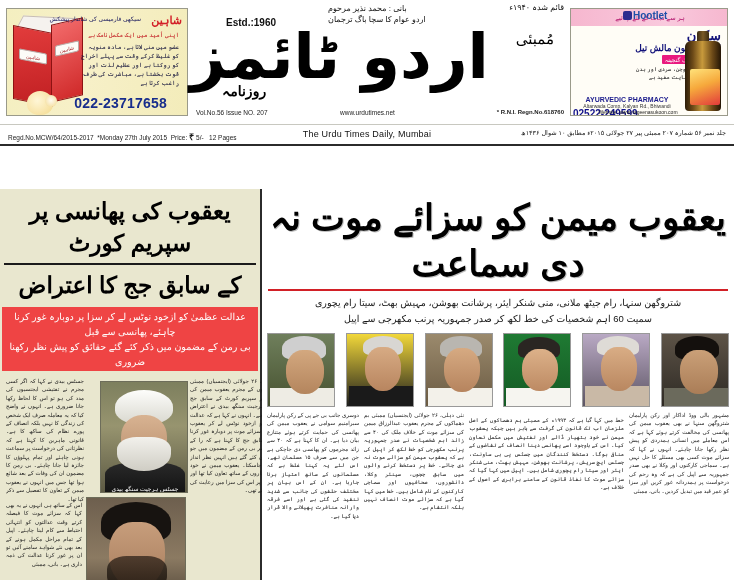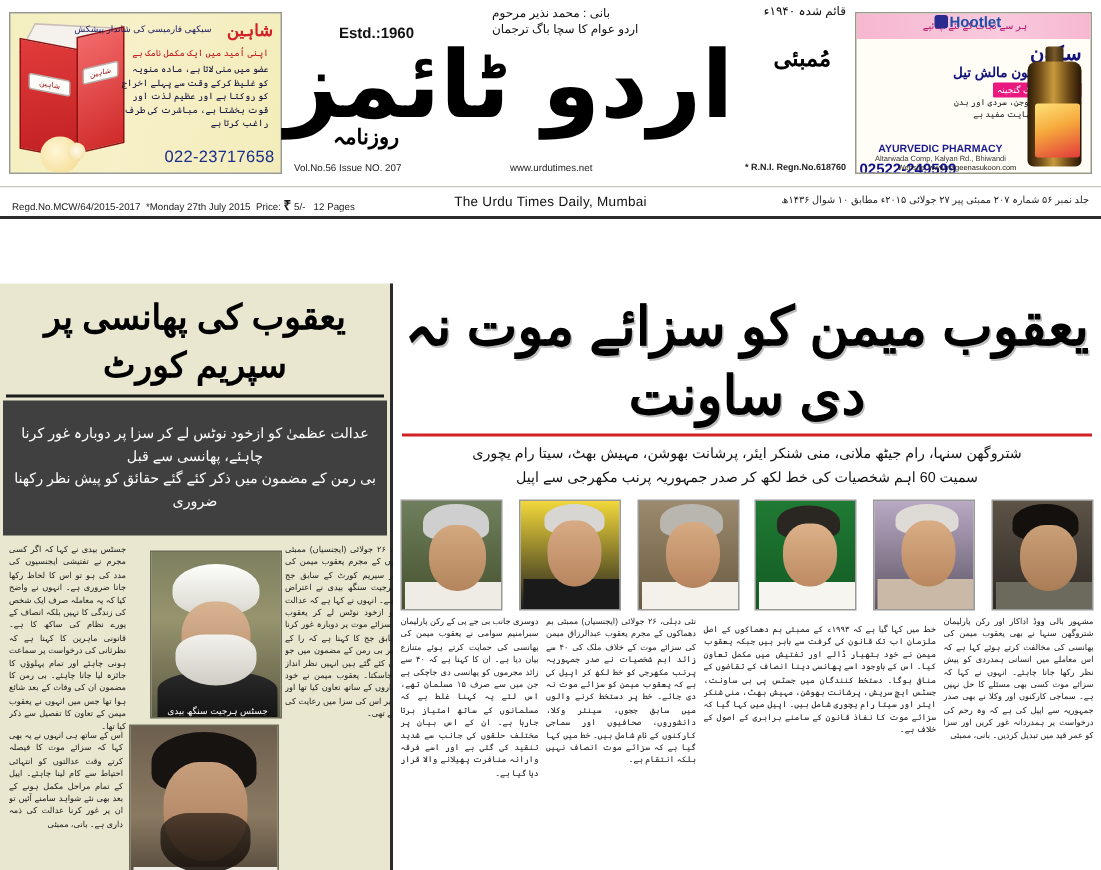--- a/index.html
+++ b/index.html
@@ -73,21 +73,21 @@
   }
   .ad-left .sub {
     position: absolute; right: 8px; top: 22px; font-size: 6px; color: #c32026;
     direction: rtl; text-align: right; width: 120px;
   }
   .ad-left .body {
     position: absolute; right: 8px; top: 34px; width: 98px;
     font-size: 6px; line-height: 9px; color: #15153c; direction: rtl; text-align: right;
   }
   .ad-left .phone {
-    position: absolute; right: 4px; bottom: 4px; font-size: 11px; font-weight: normal;
+    position: absolute; right: 20px; bottom: 4px; font-size: 14px; font-weight: bold;
     color: #182d8c; letter-spacing: .2px;
   }
 
   
   .nameplate { position: absolute; left: 190px; top: 0; width: 378px; height: 125px; }
   .np-estd {
     position: absolute; left: 36px; top: 17px; font-size: 10px; font-weight: bold; color: #111;
   }
   .np-founder {
     position: absolute; left: 138px; top: 3px; width: 150px; text-align: left;
@@ -101,21 +101,21 @@
     direction: rtl; font-family: "DejaVu Sans", sans-serif;
     font-size: 62px; font-weight: bold; line-height: 74px; color: #000;
     letter-spacing: -3px;
   }
   .np-roz {
     position: absolute; left: 32px; bottom: 26px; direction: rtl;
     font-size: 14px; font-weight: bold; color: #000;
   }
   .np-city {
     position: absolute; right: 14px; top: 30px; direction: rtl;
-    font-size: 15px; font-weight: bold; color: #000;
+    font-size: 15px; font-weight: normal; color: #000;
   }
   .np-foot {
     position: absolute; left: 0; bottom: 4px; width: 378px; height: 12px;
   }
   .np-vol { position: absolute; left: 6px; top: 0; font-size: 6.5px; color: #222; }
   .np-web { position: absolute; left: 150px; top: 0; font-size: 6.5px; color: #222; }
   .np-rni { position: absolute; right: 4px; top: 0; font-size: 6px; font-weight: bold; color: #222; }
 
   
   .ad-right {
@@ -211,22 +211,22 @@
     font-size: 23px; font-weight: bold; line-height: 32px;
     padding: 6px 6px 2px; letter-spacing: -.5px;
   }
   .hd-rule { height: 2px; background: #1b1b1b; margin: 2px 4px; }
   .lead-hd2 {
     direction: rtl; text-align: center; color: #000;
     font-size: 23px; font-weight: bold; line-height: 32px;
     padding: 2px 6px 4px; letter-spacing: -.5px;
   }
   .black-box {
-    background: #404040; color: #fff; direction: rtl; text-align: center;
-    font-size: 9.5px; line-height: 15px; padding: 15px 6px; margin: 2px 2px;
+    background: #ef4444; color: #fff; direction: rtl; text-align: center;
+    font-size: 9.5px; line-height: 15px; padding: 2px 6px; margin: 2px 2px;
   }
   .lc-content { position: relative; height: 250px; }
   .photo-judge {
     position: absolute; left: 100px; top: 8px; width: 88px; height: 112px;
     border: 1px solid #6d6d5a; overflow: hidden;
     background: linear-gradient(180deg,#7d7f5e 0%,#97946f 40%,#5d5a44 100%);
   }
   .pj-turban {
     position: absolute; left: 14px; top: 8px; width: 58px; height: 34px;
     background: linear-gradient(180deg,#fdfdfb,#d9d8cf);
@@ -420,20 +420,21 @@
     </div>
     <div class="ib-mid">The Urdu Times  Daily, Mumbai</div>
     <div class="ib-right">جلد نمبر ۵۶ شمارہ ۲۰۷ ممبئی پیر ۲۷ جولائی ۲۰۱۵ء مطابق ۱۰ شوال ۱۴۳۶ھ</div>
   </div>
 
   <div class="body-area">
 
     <div class="col-left">
       <div class="lead-hd">یعقوب کی پھانسی پر سپریم کورٹ</div>
       <div class="hd-rule"></div>
+      <div class="lead-hd2">کے سابق جج کا اعتراض</div>
       <div class="black-box">
         <div>عدالت عظمیٰ کو ازخود نوٹس لے کر سزا پر دوبارہ غور کرنا چاہئے، پھانسی سے قبل</div>
         <div>بی رمن کے مضمون میں ذکر کئے گئے حقائق کو پیش نظر رکھنا ضروری</div>
       </div>
 
       <div class="lc-content">
         <div class="lc-text lc-t1">نئی دہلی، ۲۶ جولائی (ایجنسیاں) ممبئی بم دھماکوں کے مجرم یعقوب میمن کی پھانسی پر سپریم کورٹ کے سابق جج جسٹس ہرجیت سنگھ بیدی نے اعتراض ظاہر کیا ہے۔ انہوں نے کہا ہے کہ عدالت عظمیٰ کو ازخود نوٹس لے کر یعقوب میمن کی سزائے موت پر دوبارہ غور کرنا چاہئے۔ سابق جج کا کہنا ہے کہ را کے سابق افسر بی رمن کے مضمون میں جو حقائق بیان کئے گئے ہیں انہیں نظر انداز نہیں کیا جاسکتا۔ یعقوب میمن نے خود تفتیشی اداروں کے ساتھ تعاون کیا تھا اور اسی بنیاد پر اس کی سزا میں رعایت کی جانی چاہئے تھی۔</div>
         <div class="lc-text lc-t2">جسٹس بیدی نے کہا کہ اگر کسی مجرم نے تفتیشی ایجنسیوں کی مدد کی ہو تو اس کا لحاظ رکھا جانا ضروری ہے۔ انہوں نے واضح کیا کہ یہ معاملہ صرف ایک شخص کی زندگی کا نہیں بلکہ انصاف کے پورے نظام کی ساکھ کا ہے۔ قانونی ماہرین کا کہنا ہے کہ نظرثانی کی درخواست پر سماعت ہونی چاہئے اور تمام پہلوؤں کا جائزہ لیا جانا چاہئے۔ بی رمن کا مضمون ان کی وفات کے بعد شائع ہوا تھا جس میں انہوں نے یعقوب میمن کے تعاون کا تفصیل سے ذکر کیا تھا۔</div>
 
         <div class="photo-judge">
@@ -449,21 +450,21 @@
         <div class="photo-memon">
           <div class="pm-shirt"></div>
           <div class="pm-hair"></div>
           <div class="pm-face"></div>
           <div class="pm-beard"></div>
         </div>
       </div>
     </div>
 
     <div class="col-main">
-      <div class="main-hd">یعقوب میمن کو سزائے موت نہ دی ساونت</div>
+      <div class="main-hd">یعقوب میمن کو سزائے موت نہ دی سماعت</div>
       <div class="main-rule"></div>
       <div class="main-sub">
         <div>شتروگھن سنہا، رام جیٹھ ملانی، منی شنکر ایئر، پرشانت بھوشن، مہیش بھٹ، سیتا رام یچوری</div>
         <div>سمیت 60 اہم شخصیات کی خط لکھ کر صدر جمہوریہ پرنب مکھرجی سے اپیل</div>
       </div>
 
       <div class="photo-row">
         <div class="p-cell pc1">
           <div class="shirt"></div>
           <div class="hair"></div>

